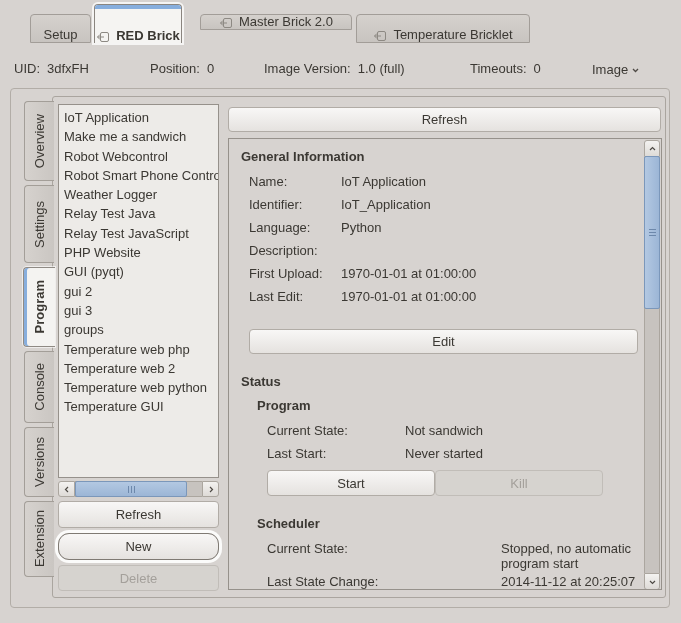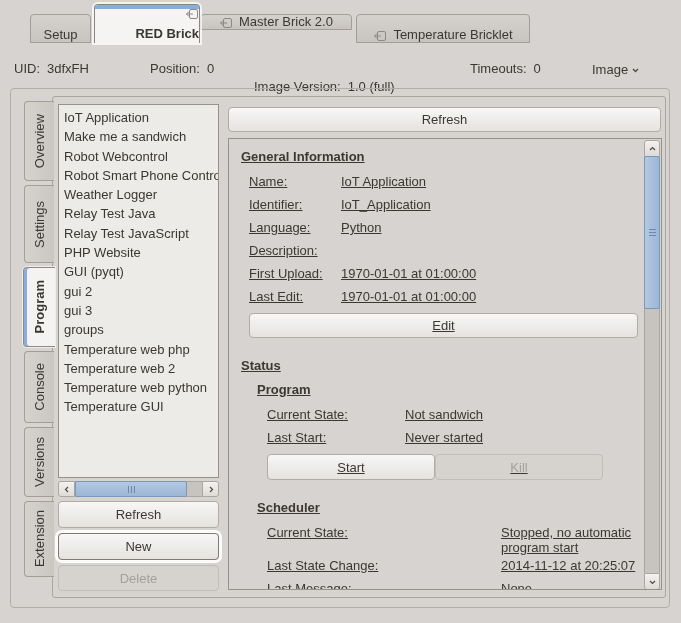--- a/index.html
+++ b/index.html
@@ -58,21 +58,21 @@
   .list-item { height: 19.3px; line-height: 19.3px; padding-left: 5px;
     white-space: nowrap; overflow: hidden; }
   
   .btn {
     display: flex; align-items: center; justify-content: center;
     background: linear-gradient(#f8f7f6, #e5e2df);
     border: 1px solid #b1aca6; border-radius: 4px;
     font-size: 13px; color: #3b3833; cursor: default;
   }
   .btn.disabled { background: #d6d3cf; border-color: #c1bdb8; color: #a4a09b; }
-  .btn.focused { border-color: #7f7a73; box-shadow: 0 0 0 3px #fbfbfa; }
+  .btn.focused { border-color: #7f7a73; box-shadow: 0 0 0 3px #fbfbfa; border-radius: 11px; }
   
   .sb-btn { background: linear-gradient(#f3f2f0, #dedbd7); border: 1px solid #aba69f;
     display: flex; align-items: center; justify-content: center; }
   .scrollh { position: absolute; left: 58px; top: 481px; width: 161px; height: 16px;
     display: flex; }
   .scrollh .sb-btn { width: 17px; height: 16px; }
   .scrollh .sb-btn:first-child { border-radius: 3px 0 0 3px; }
   .scrollh .sb-btn:last-child { border-radius: 0 3px 3px 0; }
   .sb-track { position: relative; flex: 1; background: #c7c3bf;
     border-top: 1px solid #aba69f; border-bottom: 1px solid #aba69f; }
@@ -88,43 +88,43 @@
   .scrollv .sb-btn:last-child { border-radius: 0 0 3px 3px; }
   .scrollv .sb-track { border: none; border-left: 1px solid #aba69f; border-right: 1px solid #aba69f; }
   .scrollv .sb-thumb { position: absolute; top: -1px; left: -1px; width: 16px; height: 153px;
     background: linear-gradient(to right, #b3c8e2, #9cb6d6); border: 1px solid #7b97ba; border-radius: 2px;
     display: flex; flex-direction: column; align-items: center; justify-content: center; gap: 2px; }
   
   .panel-refresh { position: absolute; left: 228px; top: 107px; width: 433px; height: 25px; }
   .scroll-area { position: absolute; left: 228px; top: 138px; width: 434px; height: 452px;
     border: 1px solid #96918b; overflow: hidden; }
   .scroll-content { position: absolute; left: 0; top: 0; right: 17px;
-    padding: 8px 6px 0 10px; text-decoration: underline; }
+    padding: 8px 6px 0 10px; }
   .sec-title { font-weight: bold; margin: 2px 0 6px 2px; line-height: 16px; }
   .sub-title { font-weight: bold; margin: 8px 0 6px 18px; line-height: 16px; }
   .kv-row { display: flex; margin-left: 10px; min-height: 23px; align-items: flex-start; }
   .kv-row .k { width: 92px; flex: none; padding-top: 3px; }
   .kv-row .v { padding-top: 3px; }
   .kv-row.lvl2 { margin-left: 28px; gap: 48px; }
   .kv-row.lvl2 .k { width: 90px; }
   .kv-row.sched .k { width: 152px; }
   .kv-row.sched .v { max-width: 170px; margin-left: 34px; }
-  .edit-btn { margin: 4px 0 0 10px; height: 25px; }
+  .edit-btn { margin: 20px 0 0 10px; height: 25px; }
   .status-gap { margin-top: 20px; }
   .btn-row { display: flex; margin: 4px 0 0 28px; width: 336px; }
   .btn-row .btn { flex: 1; height: 26px; }
   .list-btn { position: absolute; left: 58px; width: 161px; height: 27px; }
 </style>
 </head>
 <body>
 
 <div class="tab" style="left:10px; top:14px; width:61px; height:29px;">
   <span>Setup</span>
 </div>
-<div class="tab active" style="left:74px; top:4px; width:106px; height:39px;flex-direction:column;">
+<div class="tab active" style="left:74px; top:4px; width:88px; height:39px;">
   <span style="display:flex;">
     <svg width="14" height="12" viewBox="0 0 14 12">
         <rect x="4.5" y="1.5" width="8" height="9" rx="1.5" fill="none" stroke="#8d8983"></rect>
         <path d="M8 6 H1.5 M4 3.5 L1.5 6 L4 8.5" fill="none" stroke="#8d8983"></path>
       </svg>
   </span>
   <span>RED Brick</span>
 </div>
 <div class="tab" style="left:180px; top:14px; width:152px; height:16px;">
   <span style="display:flex;">
@@ -144,21 +144,21 @@
   </span>
   <span>Temperature Bricklet</span>
 </div>
 
 <div class="info-item" style="left:14px;">
   <span>UID:</span><span class="val">3dfxFH</span>
 </div>
 <div class="info-item" style="left:150px;">
   <span>Position:</span><span class="val">0</span>
 </div>
-<div class="info-item" style="left:254px;margin-top:18px;">
+<div class="info-item" style="left:264px;">
   <span>Image Version:</span><span class="val">1.0 (full)</span>
 </div>
 <div class="info-item" style="left:470px;">
   <span>Timeouts:</span><span class="val">0</span>
 </div>
 <div class="sys-menu">
   <span>Image</span>
   <span style="display:flex;">
     <svg width="9" height="8" viewBox="0 0 9 8">
         <path d="M2 3 L4.5 5.5 L7 3" fill="none" stroke="#4e4a45" stroke-width="1.3"></path>

